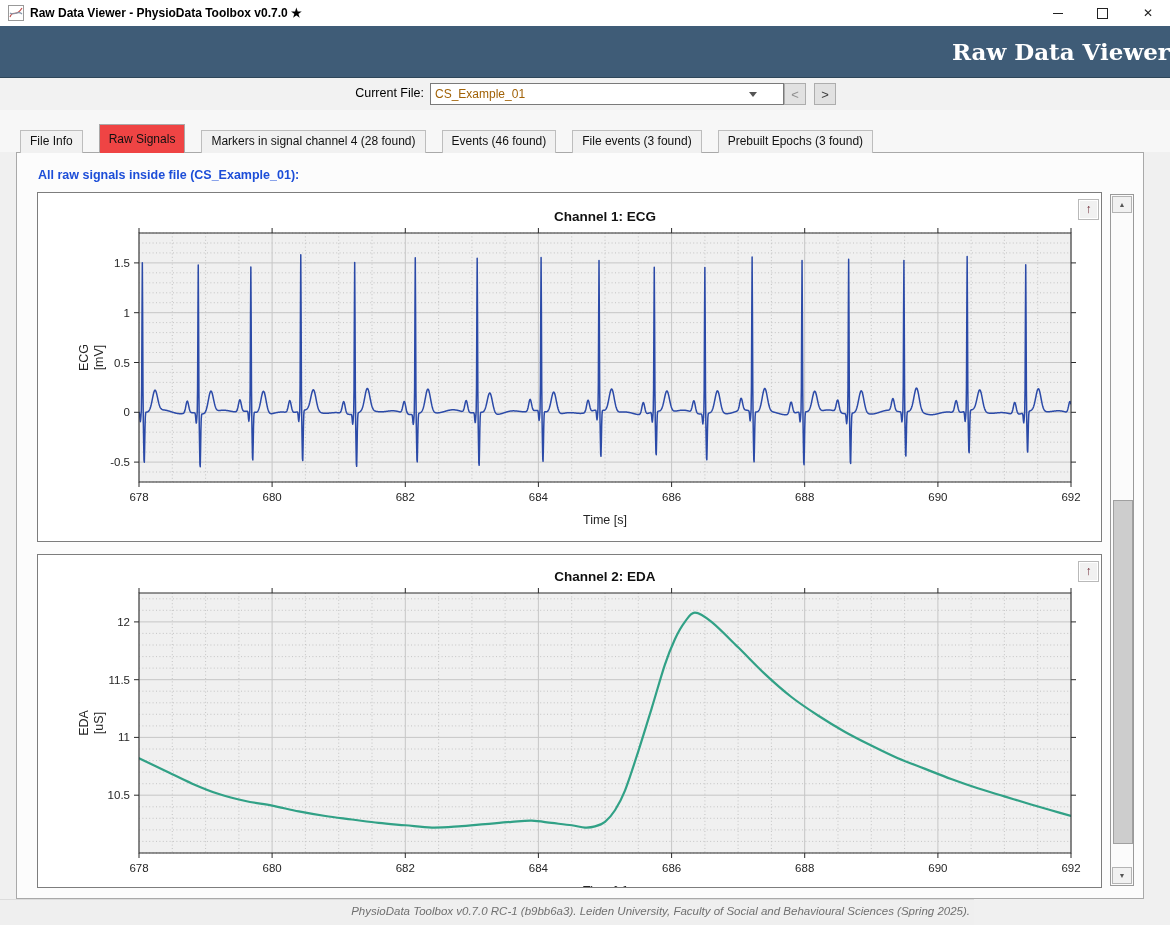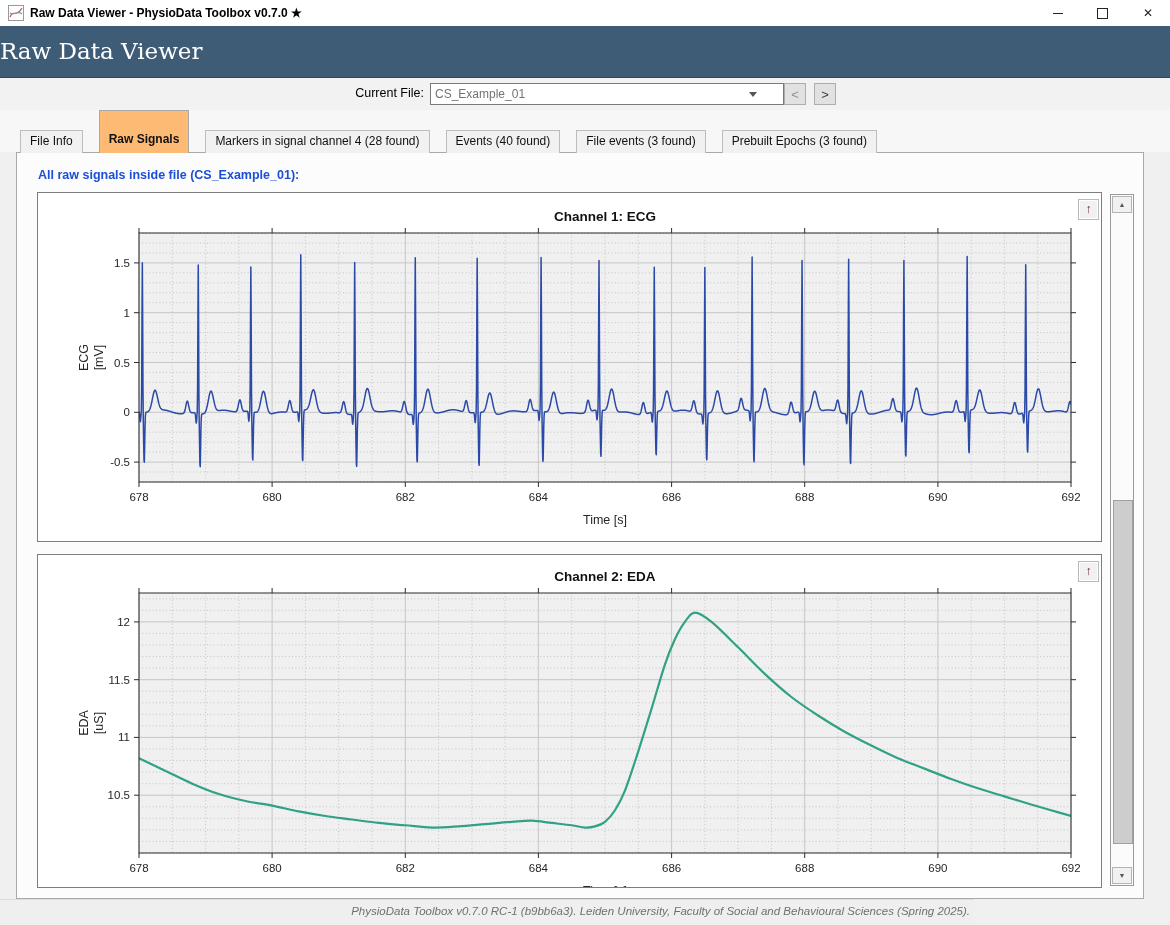--- a/index.html
+++ b/index.html
@@ -11,35 +11,35 @@
   
   .titlebar{position:absolute;left:0;top:0;width:1170px;height:26px;background:#ffffff;}
   .app-icon{position:absolute;left:8px;top:5px;width:16px;height:16px;}
   .win-title{position:absolute;left:30px;top:6px;font-size:12px;color:#000;font-weight:bold;}
   .winbtn{position:absolute;top:0;width:44px;height:26px;display:flex;align-items:center;justify-content:center;background:#fff;border:none;cursor:default;}
   .winbtn .min-glyph{display:block;width:10px;height:1px;background:#222;}
   .winbtn .max-glyph{display:block;width:9px;height:9px;border:1px solid #222;background:transparent;}
   .winbtn .close-glyph{font-size:12px;color:#222;line-height:1;}
   
   .header{position:absolute;left:0;top:26px;width:1170px;height:51px;background:#3f5c77;border-bottom:1px solid #2e4659;}
-  .header-title{width:100%;text-align:left;color:#fff;font-family:"DejaVu Serif",serif;font-weight:normal;font-size:23px;line-height:51px;}
+  .header-title{width:100%;text-align:right;color:#fff;font-family:"DejaVu Serif",serif;font-weight:bold;font-size:23px;line-height:51px;}
   
   .filebar{position:absolute;left:0;top:78px;width:1170px;height:32px;background:#f2f2f2;border-bottom:2px solid #4f4f4f;}
   .cf-label{position:absolute;left:280px;top:8px;width:144px;text-align:right;font-size:12.5px;color:#000000;}
-  .cf-combo{position:absolute;left:430px;top:5px;width:330px;height:20px;background:#fff;border:1px solid #7a7a7a;font-family:"Liberation Sans",sans-serif;font-size:12px;color:#737373;padding:0 18px 0 4px;}
+  .cf-combo{position:absolute;left:430px;top:5px;width:330px;height:20px;background:#fff;border:1px solid #7a7a7a;font-family:"Liberation Sans",sans-serif;font-size:12px;color:#a16207;padding:0 18px 0 4px;}
   .cf-arrow{position:absolute;left:744px;top:6px;width:18px;height:20px;display:flex;align-items:center;justify-content:center;}
   .cf-arrow i{display:block;width:0;height:0;border-left:4px solid transparent;border-right:4px solid transparent;border-top:5px solid #555;}
   .cf-btn{position:absolute;top:5px;width:22px;height:22px;background:#e1e1e1;border:1px solid #adadad;font-size:13px;line-height:19px;text-align:center;padding:0;cursor:default;font-family:"Liberation Sans",sans-serif;}
   .cf-prev{left:784px;color:#8f8f8f;}
   .cf-next{left:814px;color:#3d3d3d;}
   
   .tabstrip-bg{position:absolute;left:0;top:110px;width:1170px;height:42px;background:#f7f7f7;}
   .tabstrip{position:absolute;left:20px;top:130px;height:23px;display:flex;align-items:flex-end;z-index:3;gap:16px;}
   .tab{background:#f1f1f1;border:1px solid #bdbdbd;border-bottom:none;padding:3px 9px 4px 9px;font-size:12px;color:#111;margin-right:0;height:15px;cursor:default;}
-  .tab.active{background:#fdba74;margin-top:-3px;padding-top:21px;padding-bottom:6px;position:relative;z-index:4;border-color:#a9a9a9;font-weight:bold;}
+  .tab.active{background:#ef4444;margin-top:-3px;padding-top:7px;padding-bottom:6px;position:relative;z-index:4;border-color:#a9a9a9;}
   .tabpanel{position:absolute;left:16px;top:152px;width:1126px;height:745px;background:#fcfcfc;border:1px solid #a9a9a9;z-index:1;}
   .signals-heading{position:absolute;left:38px;top:168px;font-size:12.5px;font-weight:bold;color:#1d4ed8;z-index:2;}
   
   .chart-panel{position:absolute;left:37px;width:1063px;background:#ffffff;border:1px solid #7d7d7d;overflow:hidden;z-index:2;}
   #panel-ecg{top:192px;height:348px;}
   #panel-eda{top:554px;height:332px;}
   .expand-btn{position:absolute;top:6px;right:2px;width:21px;height:21px;background:#f1f1f1;border:1px solid #b9b9b9;box-shadow:inset 0 0 0 1px #fff;font-size:12px;line-height:17px;text-align:center;color:#6b2430;font-weight:bold;padding:0;cursor:default;}
   
   .scrollbar{position:absolute;left:1110px;top:194px;width:24px;height:692px;background:#fbfbfb;border:1px solid #9a9a9a;z-index:5;box-sizing:border-box;}
   .sb-btn{position:absolute;left:1px;width:20px;height:17px;background:#f1f1f1;border:1px solid #b4b4b4;text-align:center;font-size:7px;color:#555;line-height:16px;padding:0;cursor:default;}
@@ -84,21 +84,21 @@
     </span>
   <button class="cf-btn cf-prev">&lt;</button>
   <button class="cf-btn cf-next">&gt;</button>
 </div>
 
 <div class="tabstrip-bg"></div>
 <div class="tabstrip">
   <div class="tab">File Info</div>
   <div class="tab active">Raw Signals</div>
   <div class="tab">Markers in signal channel 4 (28 found)</div>
-  <div class="tab">Events (40 found)</div>
+  <div class="tab">Events (46 found)</div>
   <div class="tab">File events (3 found)</div>
   <div class="tab">Prebuilt Epochs (3 found)</div>
 </div>
 <div class="tabpanel"></div>
 <div class="signals-heading">All raw signals inside file (CS_Example_01):</div>
 
 <div class="chart-panel" id="panel-ecg">
   <svg id="svg-ecg" width="1063" height="348">
       <rect x="101" y="40" width="932" height="249" fill="#f0f0f0"></rect>
       <line x1="134.3" y1="40" x2="134.3" y2="289" stroke="#b9b9b9" stroke-width="0.8" stroke-dasharray="1 2.4"></line>

